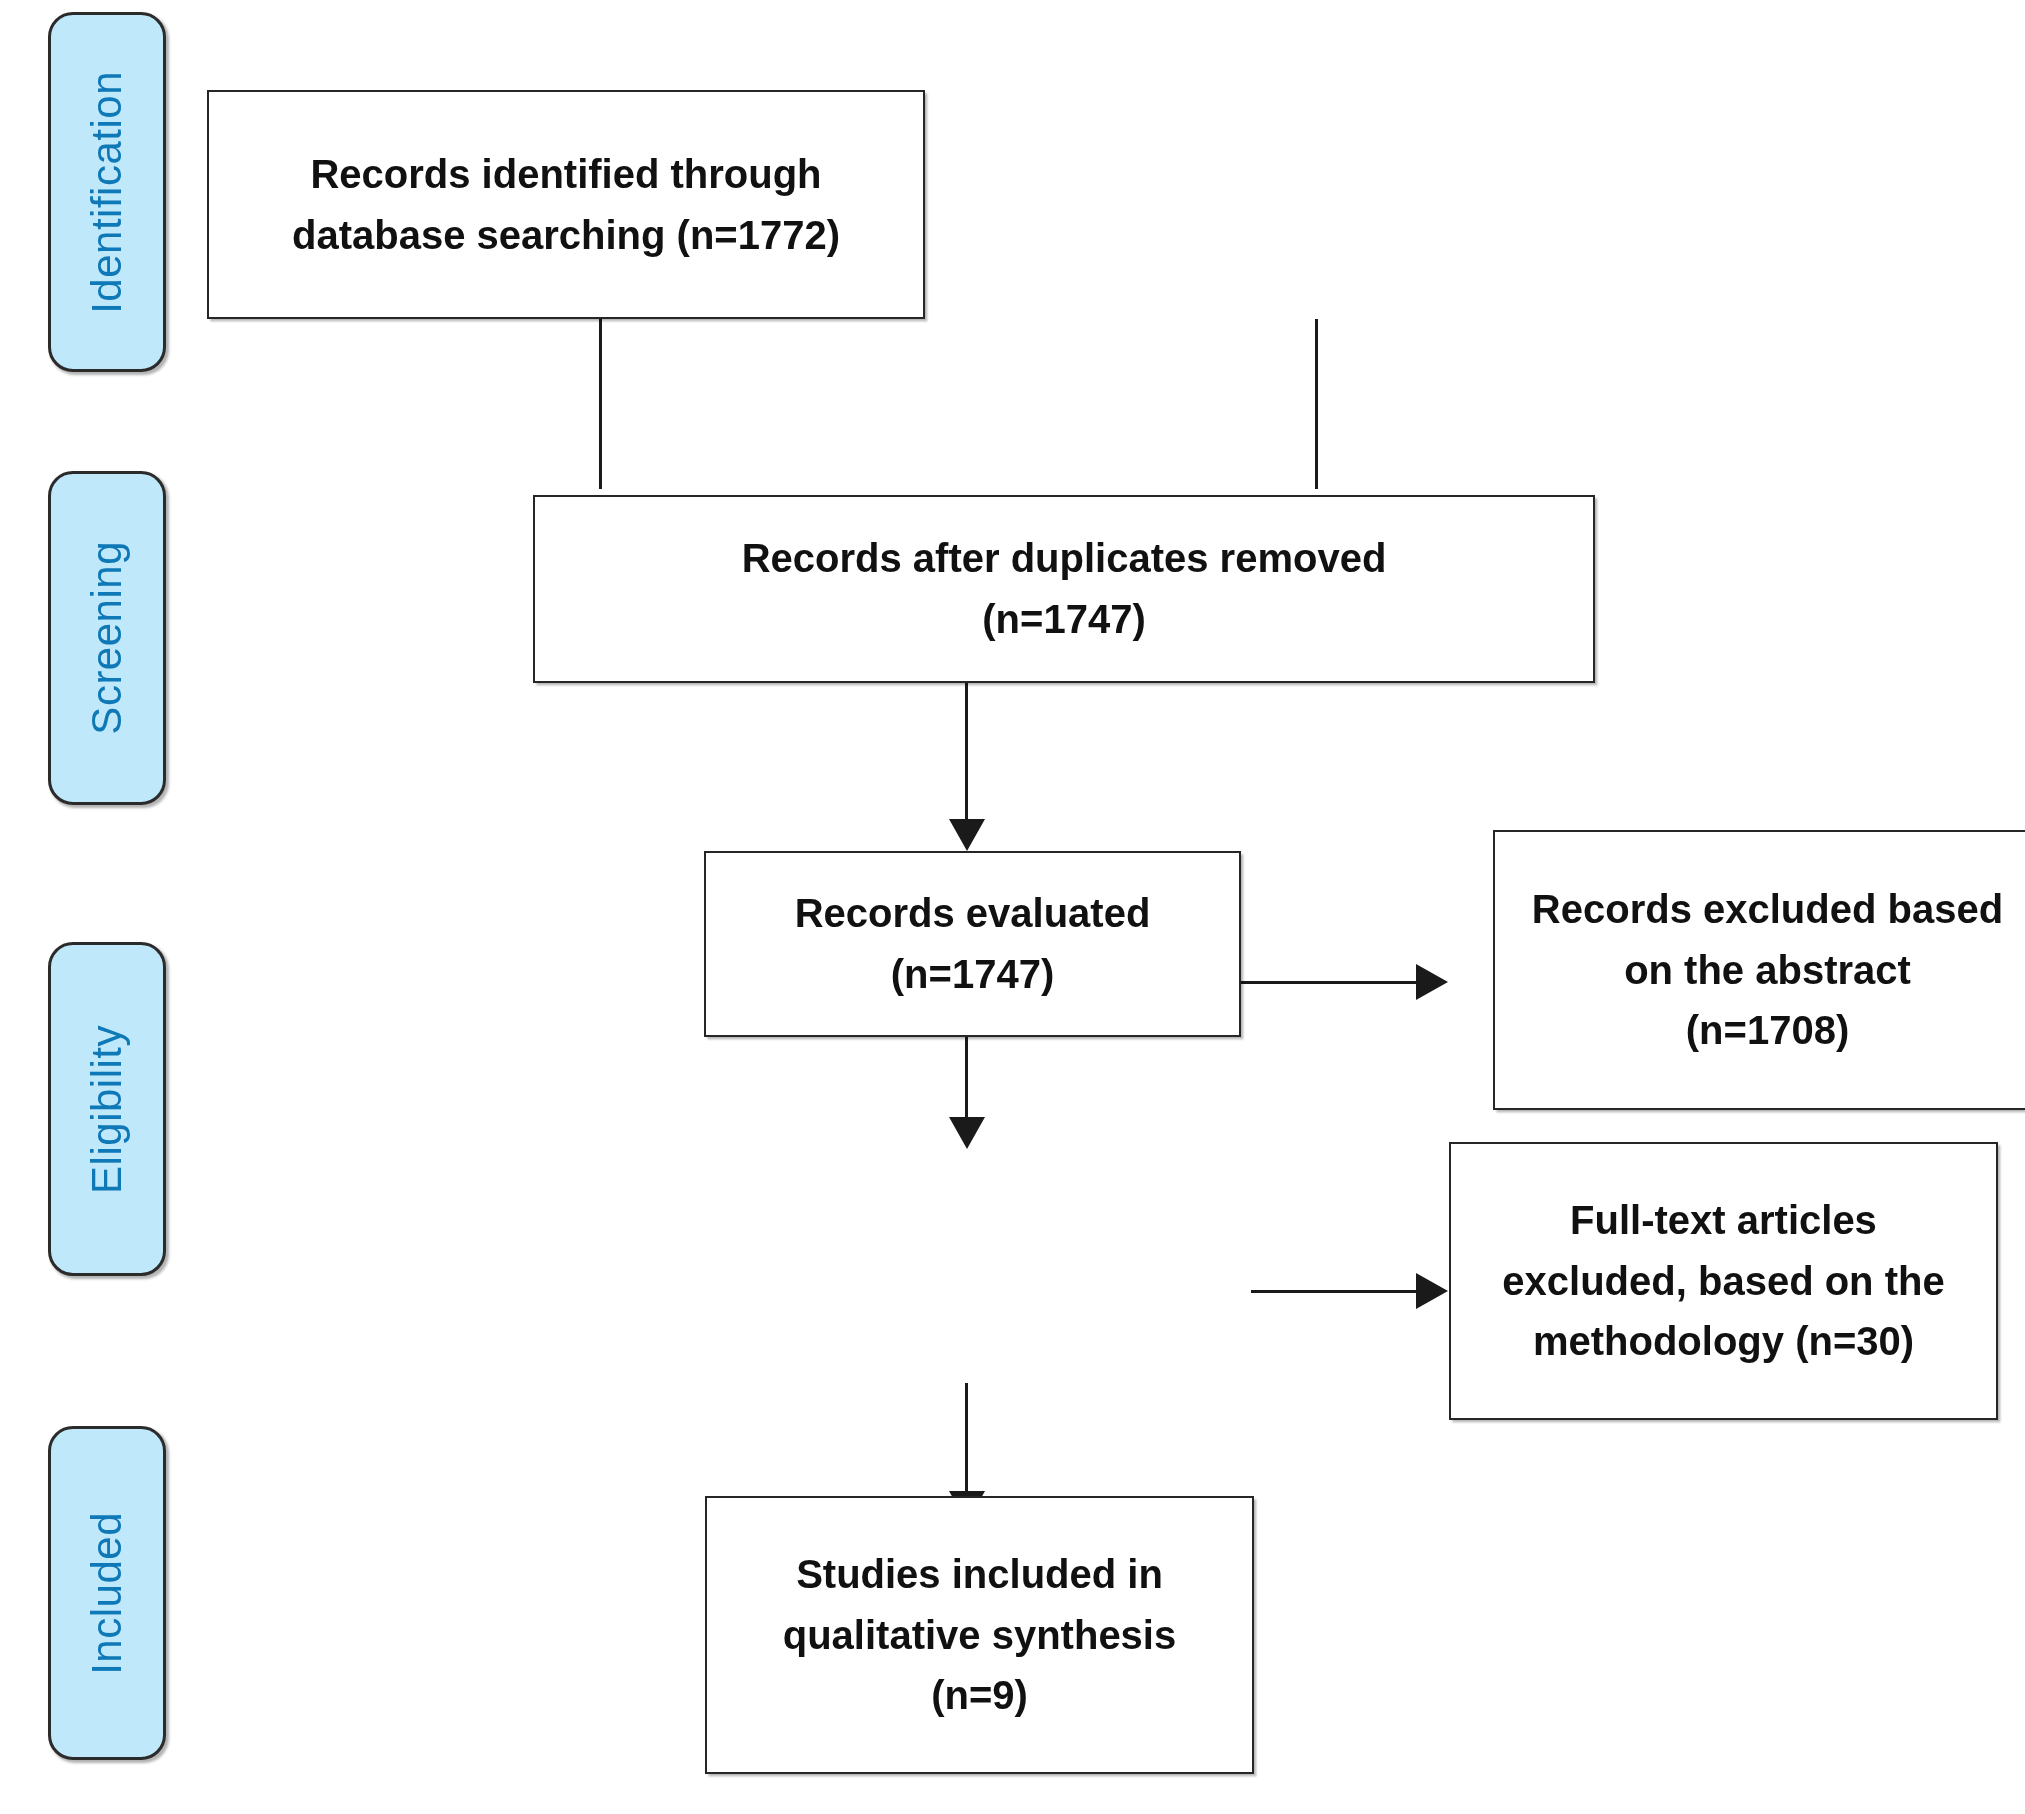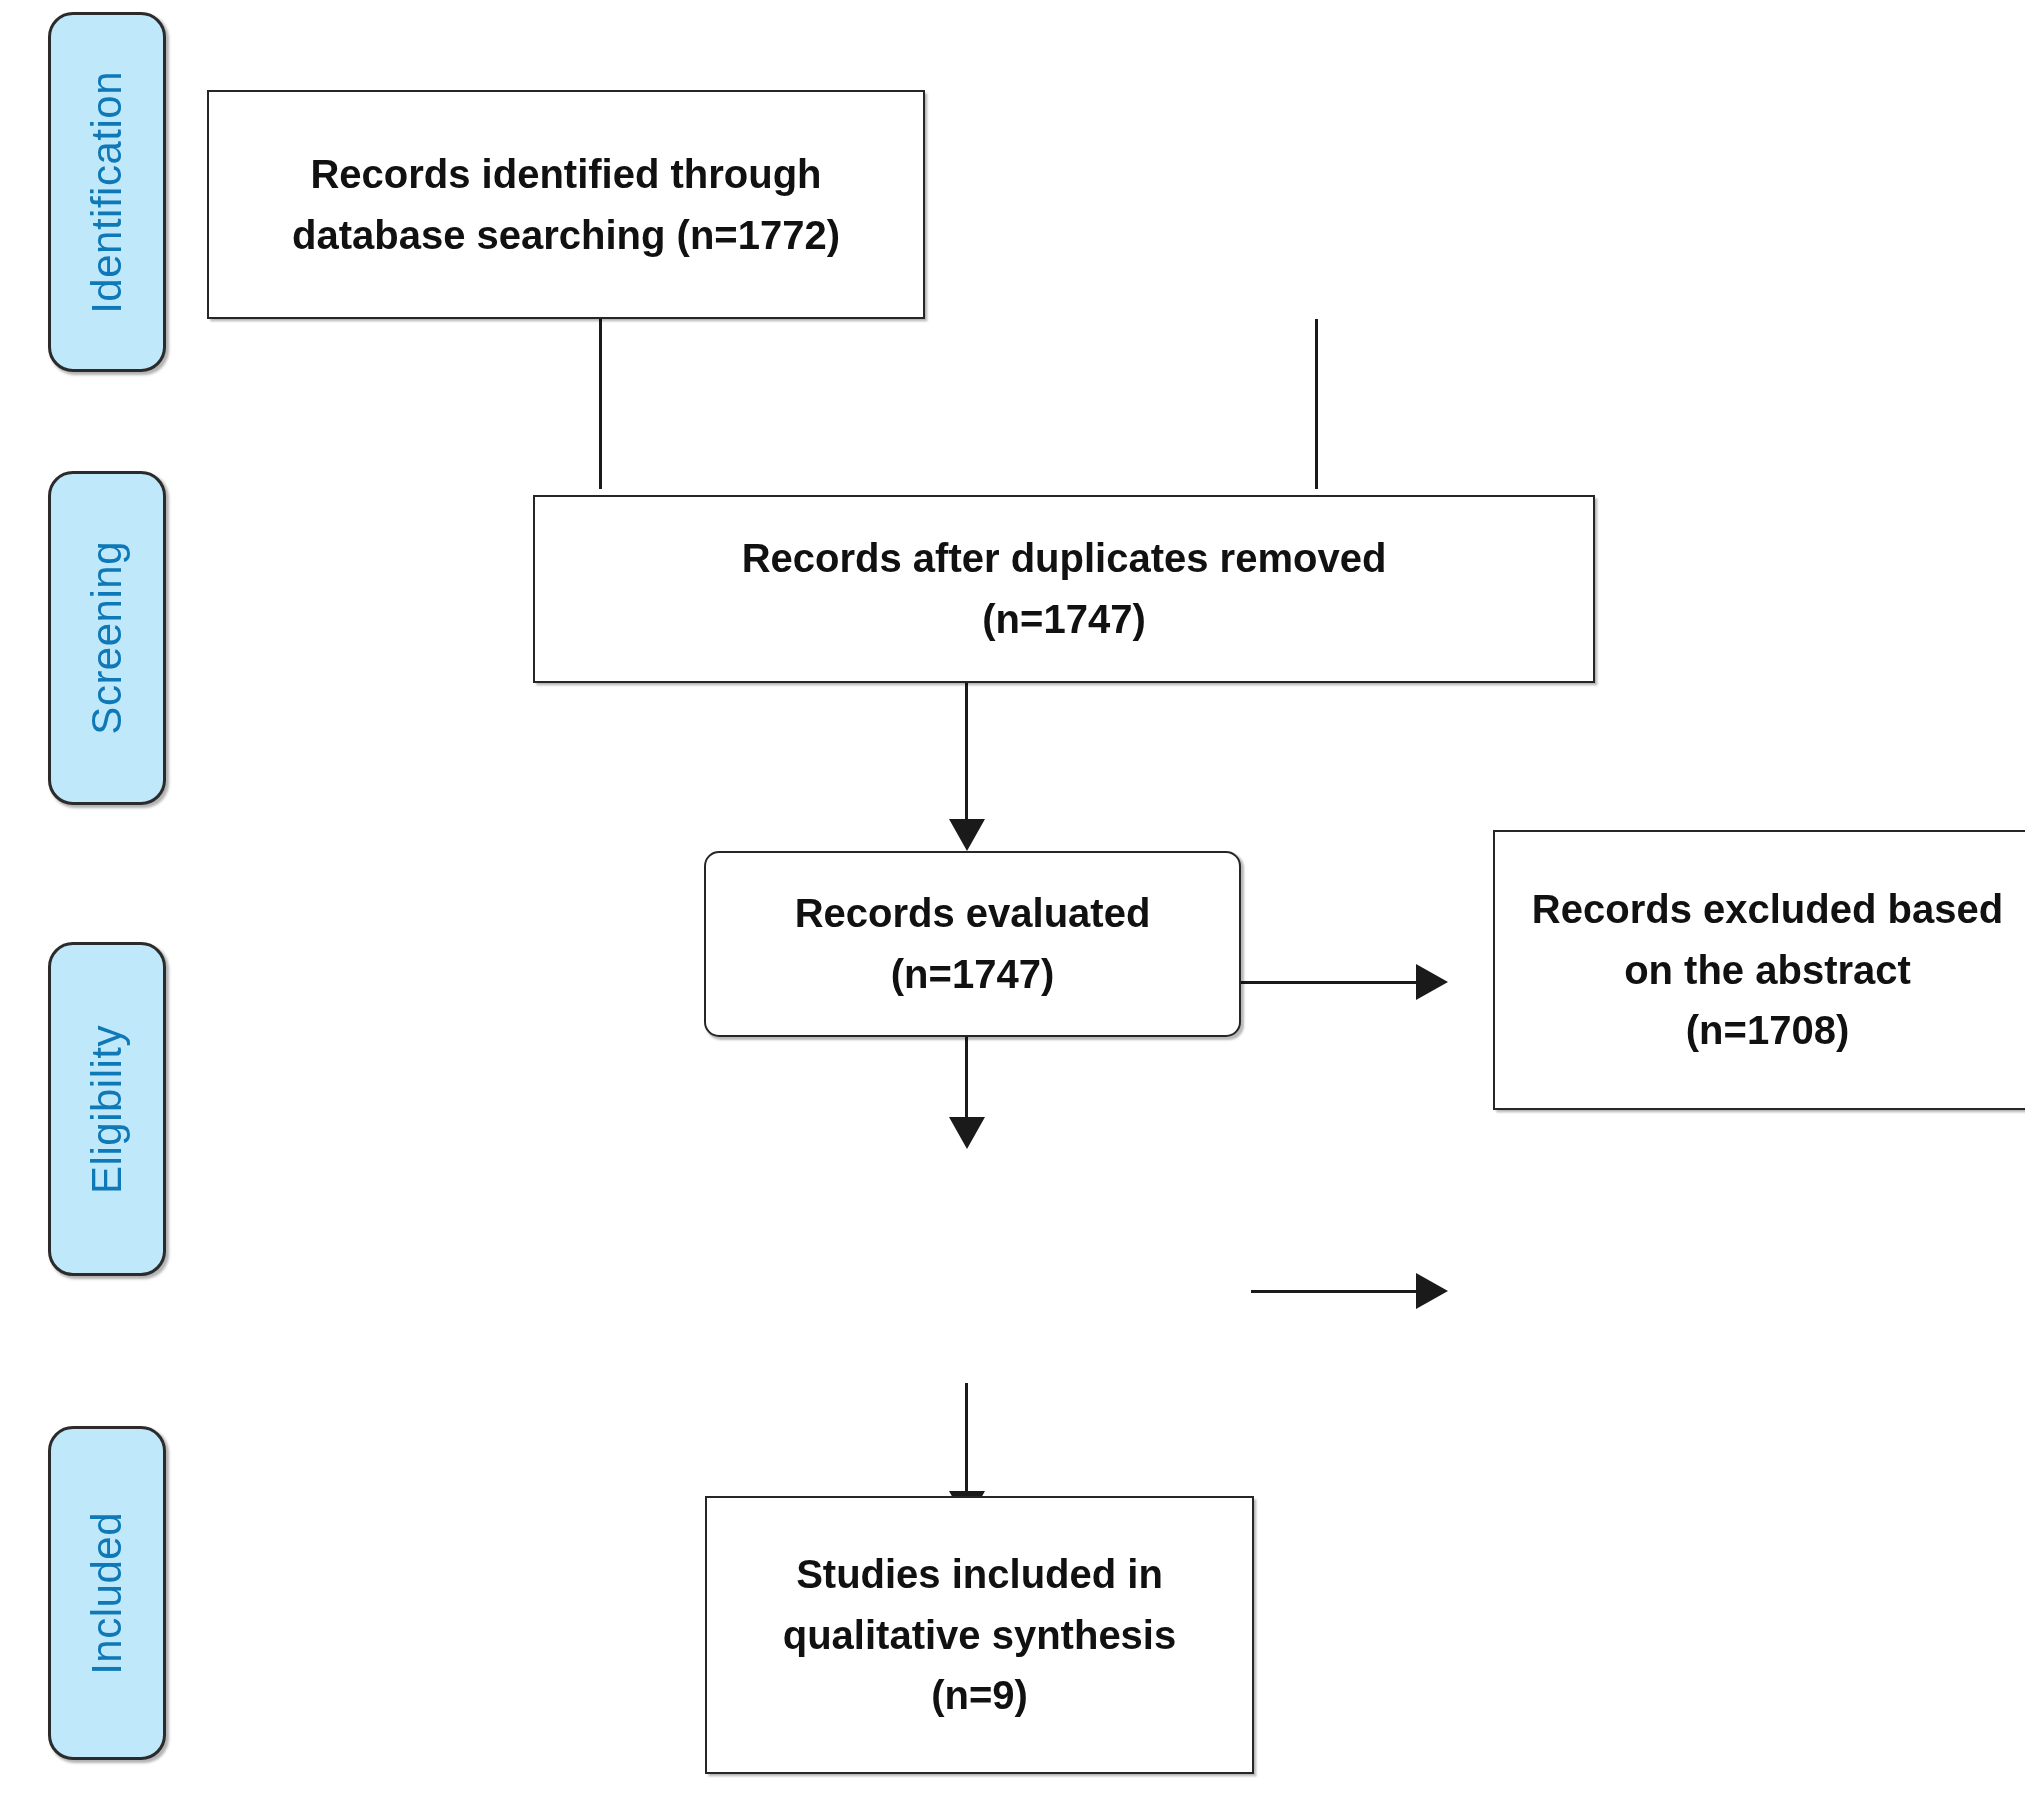--- a/index.html
+++ b/index.html
@@ -134,32 +134,37 @@
     <span class="box-text">Records identified through
 database searching (n=1772)</span>
   </div>
 
 
   <div class="flow-box" style="left:533px; top:487px; width:1062px; height:188px;margin-top:8px;">
     <span class="box-text">Records after duplicates removed
 (n=1747)</span>
   </div>
 
-  <div class="flow-box" style="left:704px; top:851px; width:537px; height:186px;border-radius:15px;">
+  <div class="flow-box" style="left:704px; top:851px; width:537px; height:186px;">
     <span class="box-text">Records evaluated
 (n=1747)</span>
   </div>
 
   <div class="flow-box" style="left:1449px; top:830px; width:549px; height:280px;margin-left:44px;">
     <span class="box-text">Records excluded based
 on the abstract
 (n=1708)</span>
   </div>
 
 
+  <div class="flow-box" style="left:1449px; top:1142px; width:549px; height:278px;">
+    <span class="box-text">Full-text articles
+excluded, based on the
+methodology (n=30)</span>
+  </div>
 
   <div class="flow-box" style="left:705px; top:1496px; width:549px; height:278px;">
     <span class="box-text">Studies included in
 qualitative synthesis
 (n=9)</span>
   </div>
 
 </div>
 
 

